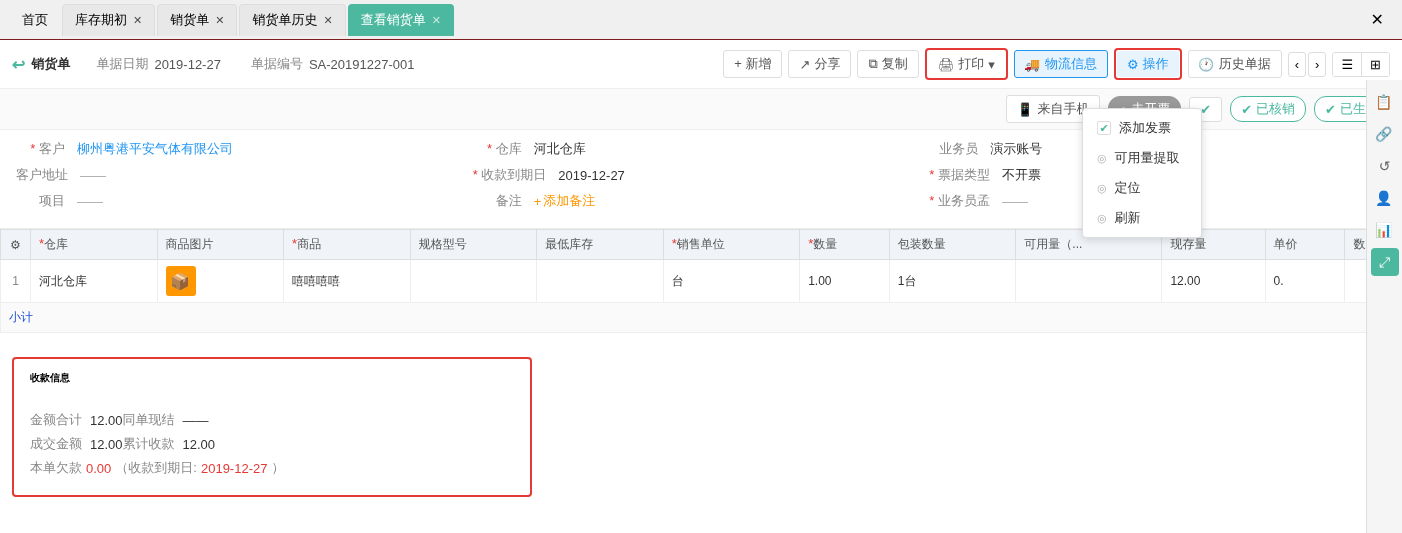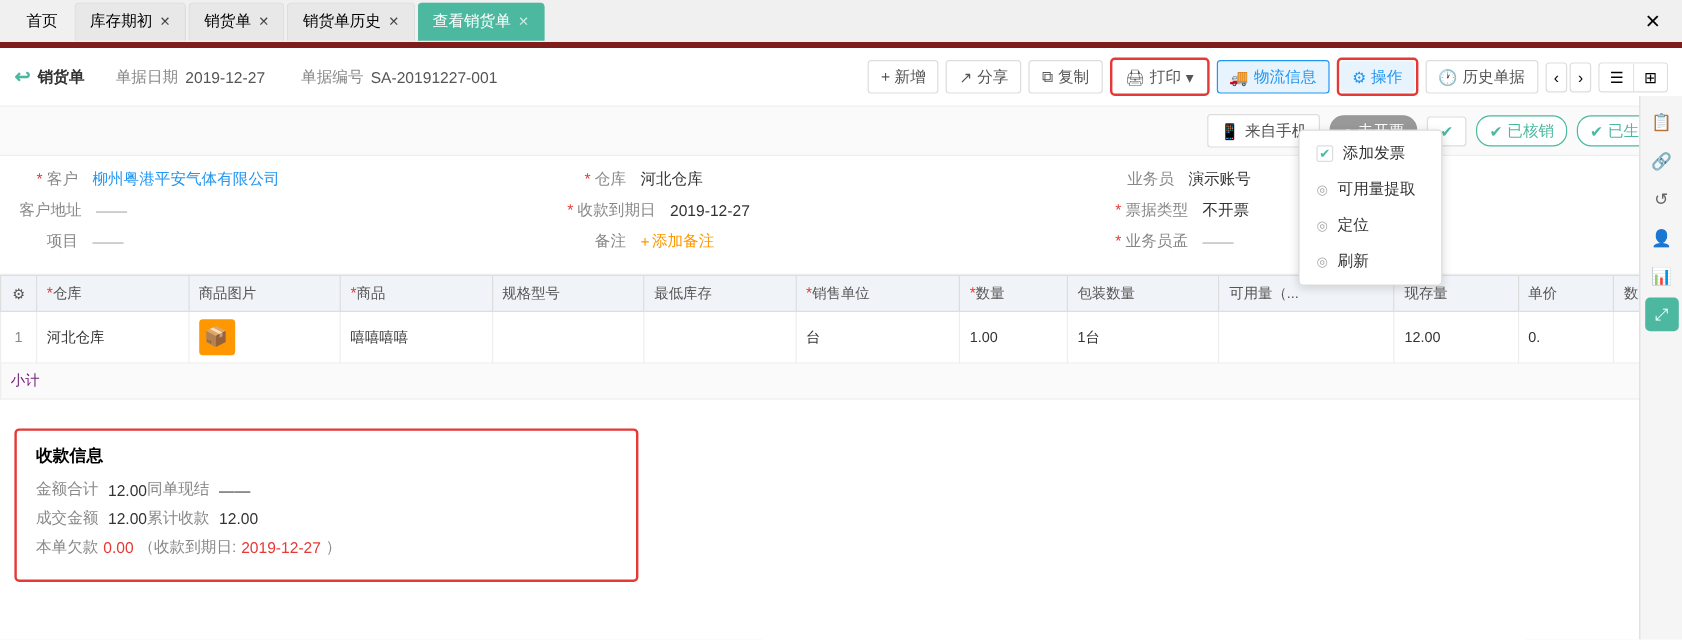--- a/index.html
+++ b/index.html
@@ -1,20 +1,20 @@
 <!DOCTYPE html>
 <html><head>
   <meta charset="utf-8">
   <style>
     * { box-sizing: border-box; margin: 0; padding: 0; font-family: 'Microsoft YaHei', Arial, sans-serif; font-size: 13px; }
     body { background: #f5f5f5; width: 1402px; height: 533px; overflow: hidden; position: relative; }
 
     
     .tab-bar {
-      display: flex; align-items: center; background: #f0f0f0; border-bottom: 5px solid #7f1d1d;
+      display: flex; align-items: center; background: #f0f0f0; border-bottom: 1px solid #7f1d1d;
       height: 40px; padding: 0 10px; gap: 2px;
     }
     .tab {
       display: flex; align-items: center; padding: 0 12px; height: 32px; border-radius: 4px 4px 0 0;
       cursor: pointer; gap: 6px; font-size: 13px; background: #e8e8e8; border: 1px solid #ddd; border-bottom: none;
     }
     .tab.active { background: #4cb8a0; color: white; border-color: #4cb8a0; justify-content: flex-end; }
     .tab .close-x { font-size: 11px; cursor: pointer; opacity: 0.7; }
     .tab-home { background: transparent; border: none; }
     .close-btn-outer { margin-left: auto; font-size: 16px; cursor: pointer; padding: 4px 8px; }
@@ -71,29 +71,29 @@
     .table-area { flex: 1; overflow: auto; }
     table { width: 100%; border-collapse: collapse; }
     thead tr { background: #f0f4f8; }
     th {
       border: 1px solid #ddd; padding: 6px 8px; text-align: left; font-weight: normal;
       color: #555; white-space: nowrap; font-size: 12px;
     }
     td { border: 1px solid #eee; padding: 6px 8px; color: #333; font-size: 12px; }
     .settings-col { width: 30px; text-align: center; }
     .row-num { text-align: center; color: #888; }
-    .subtotal-row td { background: #fafafa; color: #701a75; }
+    .subtotal-row td { background: #fafafa; color: #1d4ed8; }
     .product-img { width: 30px; height: 30px; background: #ff9800; border-radius: 3px; display: flex; align-items: center; justify-content: center; color: white; font-size: 16px; }
 
     
     .bottom-panel {
       border: 2px solid #e53935; margin: 8px 12px; padding: 12px 16px; border-radius: 4px;
       background: white; max-width: 520px;
     }
-    .bottom-panel-title { font-weight: bold; font-size: 14px; margin-bottom: 10px; }
+    .bottom-panel-title { font-weight: bold; font-size: 10px; margin-bottom: 26px; }
     .info-row { display: flex; margin-bottom: 6px; }
     .info-item { display: flex; align-items: center; gap: 8px; }
     .info-label { color: #888; }
     .info-value { color: #333; }
     .info-value.red { color: #e53935; }
 
     
     .dropdown-menu {
       position: absolute; top: 68px; right: 200px; background: white;
       border: 1px solid #ddd; border-radius: 4px; box-shadow: 0 2px 8px rgba(0,0,0,0.15);

